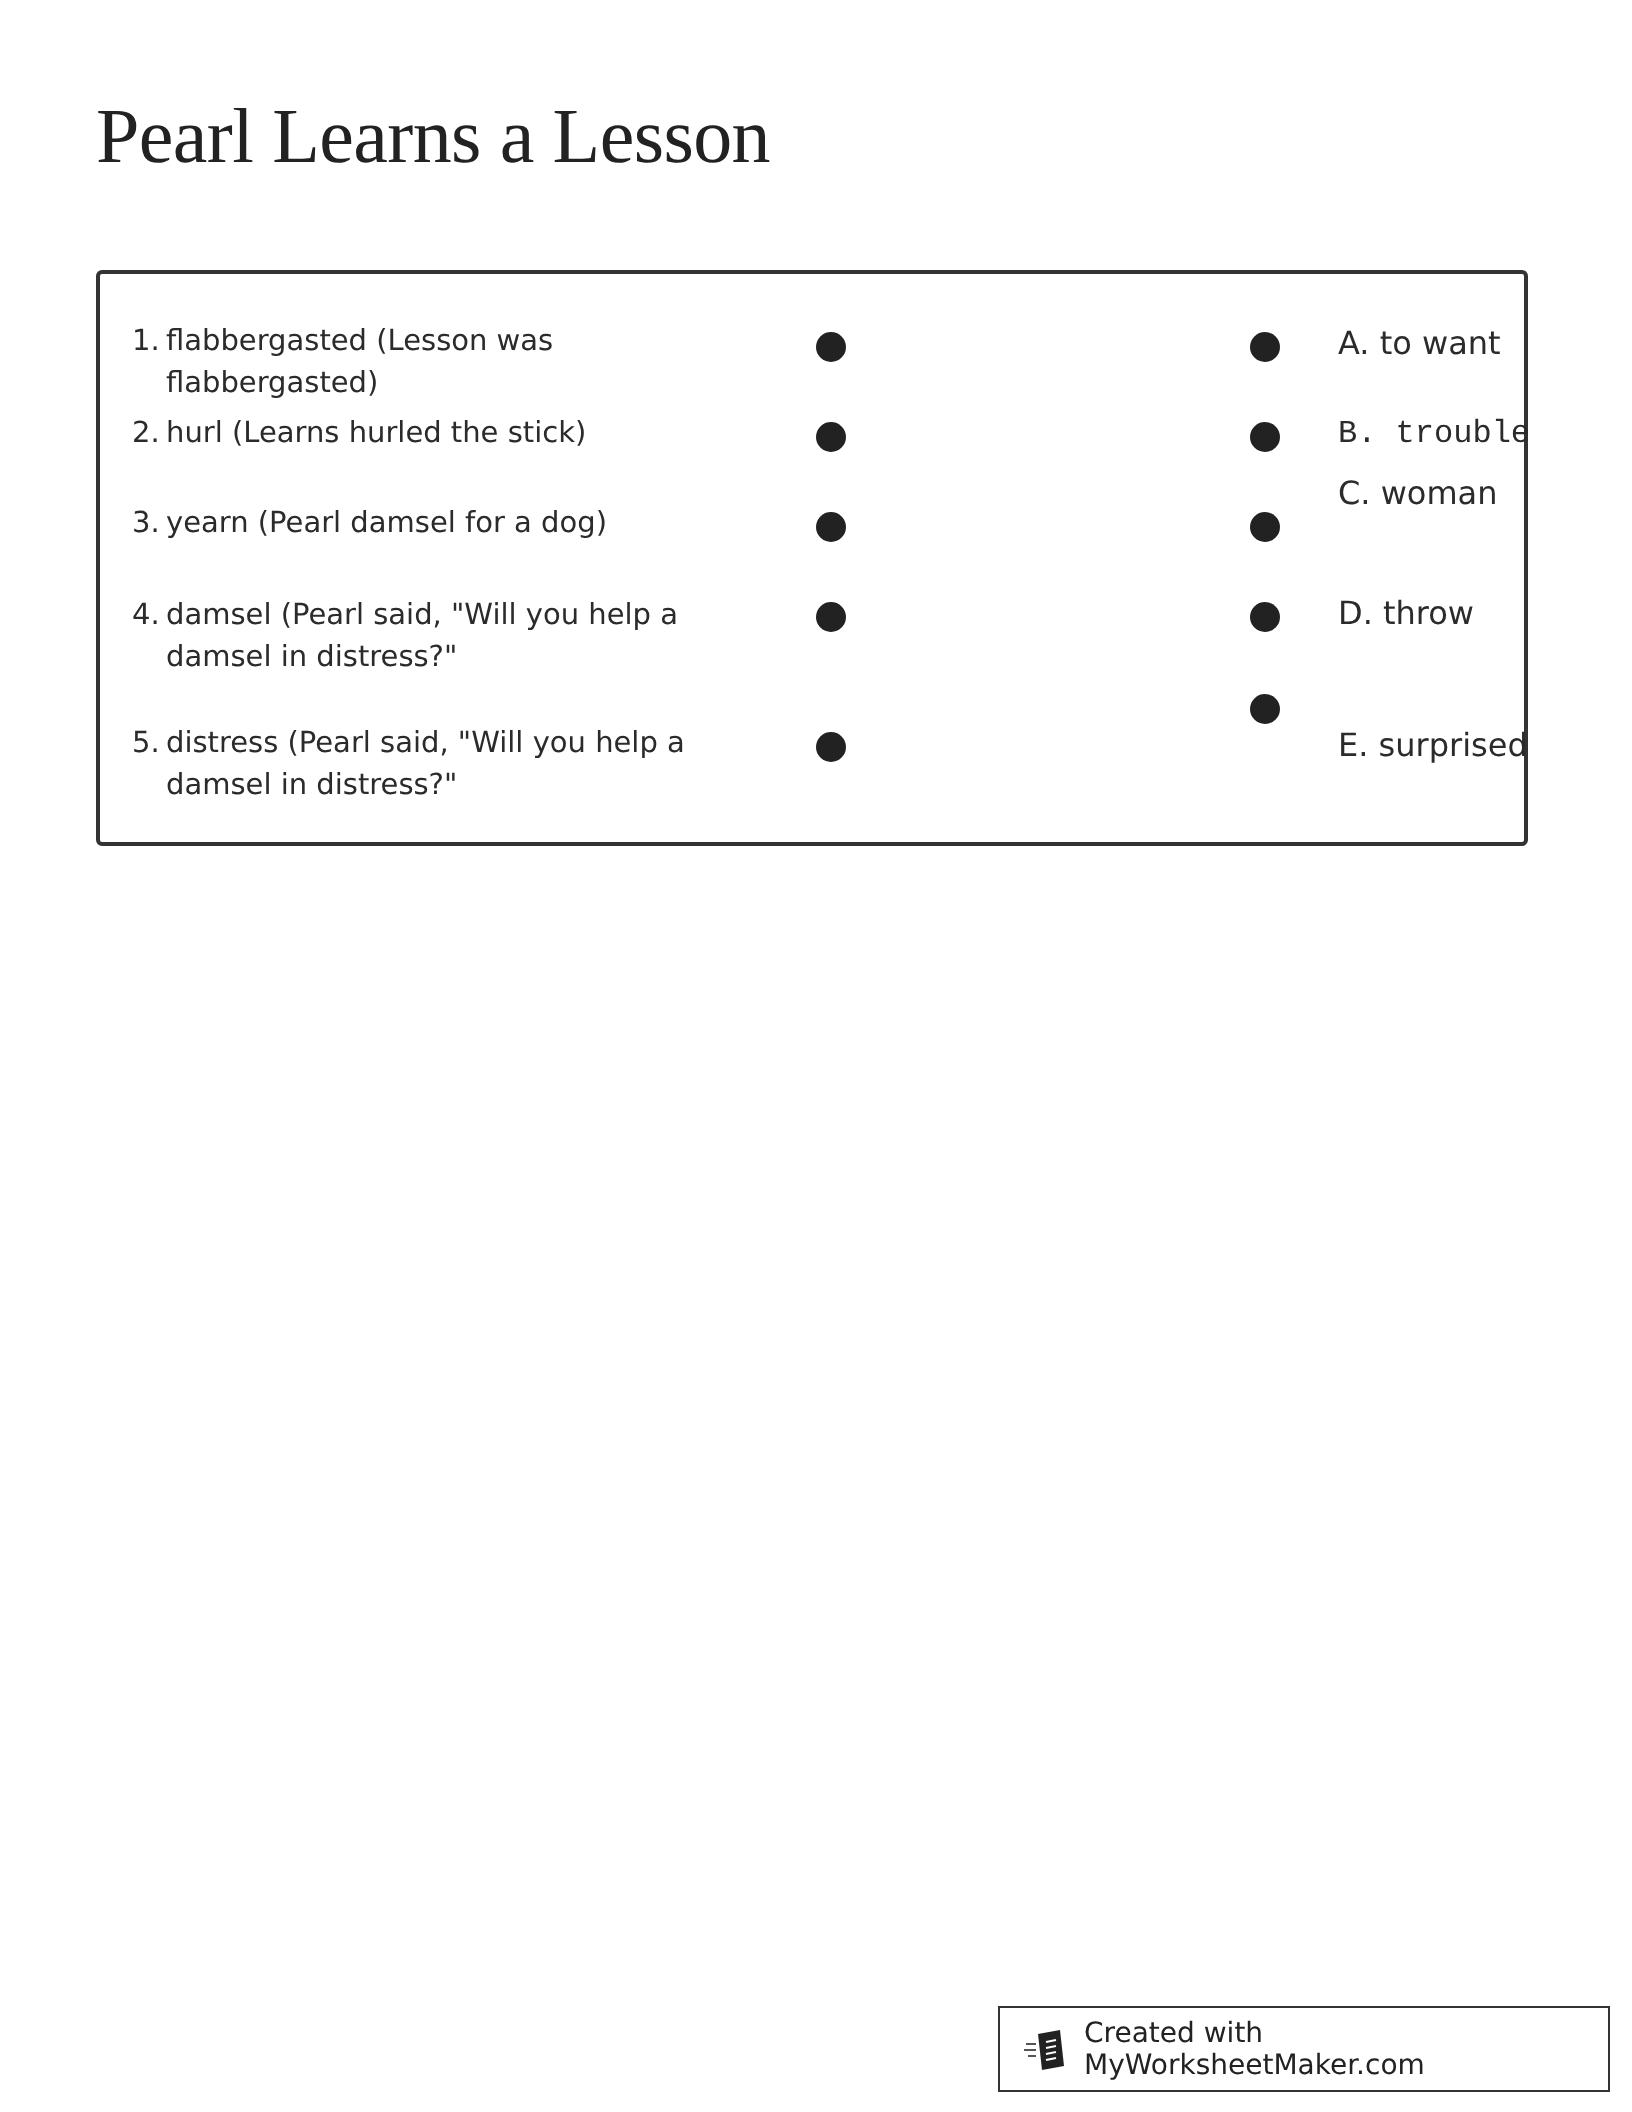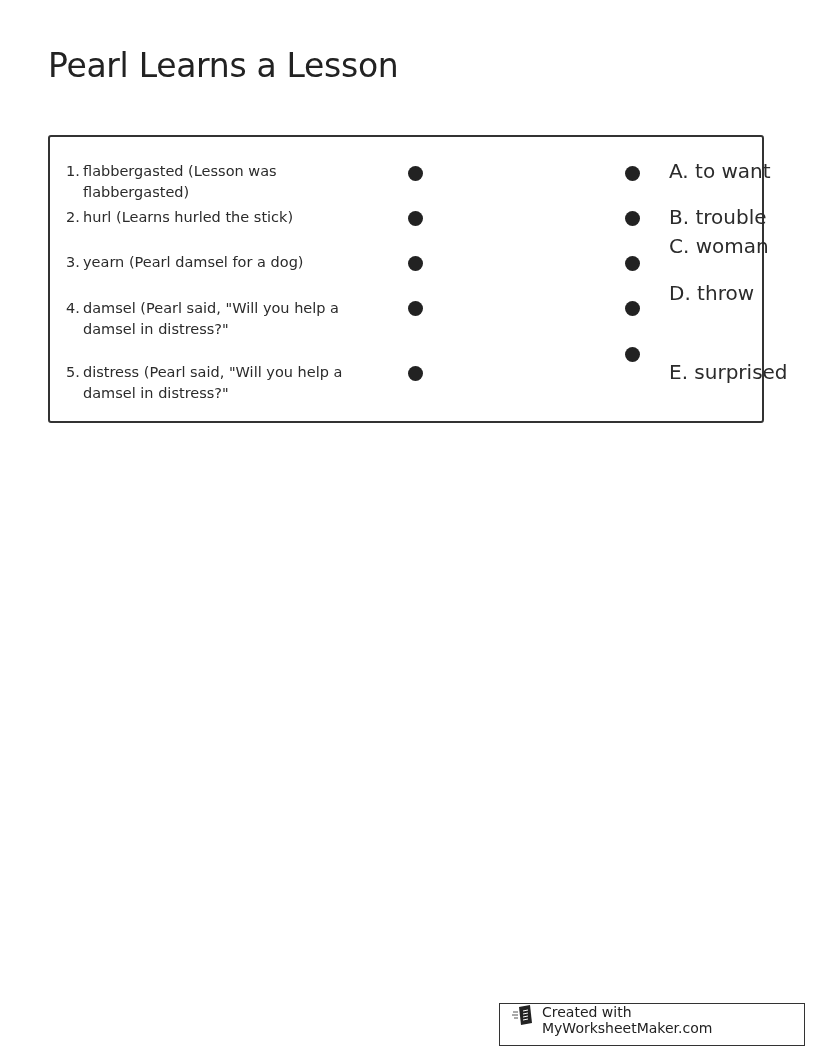--- a/index.html
+++ b/index.html
@@ -12,26 +12,27 @@
       height: 1056px;
       position: relative;
       font-family: "DejaVu Sans", "Liberation Sans", sans-serif;
       color: #2b2b2b;
       overflow: hidden;
     }
     .title {
       position: absolute;
       left: 48px;
       top: 46px;
-      font-size: 33px;
+      font-size: 39px;
       font-weight: normal;
       color: #222;
       margin: 0;
       letter-spacing: -0.3px;
       white-space: nowrap;
+      font-family: Liberation Serif, serif;
     }
     .box {
       position: absolute;
       left: 48px;
       top: 135px;
       width: 716px;
       height: 288px;
       border: 2px solid #333;
       border-radius: 3px;
       box-sizing: border-box;
@@ -55,35 +56,35 @@
     .dot {
       position: absolute;
       width: 15px;
       height: 15px;
       border-radius: 50%;
       background: #222;
     }
     .ans {
       position: absolute;
       left: 669px;
-      font-size: 20px;
+      font-size: 16px;
       line-height: 21px;
       color: #2b2b2b;
       white-space: nowrap;
     }
     .footer {
       position: absolute;
       left: 499px;
       top: 1003px;
       width: 306px;
       height: 43px;
       border: 1.5px solid #333;
       box-sizing: border-box;
       display: flex;
-      align-items: flex-start;
+      align-items: center;
       padding-left: 12px;
       font-size: 14px;
       color: #222;
     }
     .footer .logo {
       width: 22px;
       height: 22px;
       margin-right: 8px;
       flex: 0 0 auto;
     }
@@ -122,23 +123,23 @@
 <div class="dot" style="left:408px; top:301px;"></div>
 <div class="dot" style="left:408px; top:366px;"></div>
 
 <div class="dot" style="left:625px; top:166px;"></div>
 <div class="dot" style="left:625px; top:211px;"></div>
 <div class="dot" style="left:625px; top:256px;"></div>
 <div class="dot" style="left:625px; top:301px;"></div>
 <div class="dot" style="left:625px; top:347px;"></div>
 
 <div class="ans" style="top:161px;">A. to want</div>
-<div class="ans" style="top:207px;">B. trouble</div>
+<div class="ans" style="top:207px;font-family:Liberation Mono, monospace;">B. trouble</div>
 <div class="ans" style="top:236px;">C. woman</div>
-<div class="ans" style="top:283px;">D. throw</div>
+<div class="ans" style="top:296px;">D. throw</div>
 <div class="ans" style="top:362px;">E. surprised</div>
 
 <div class="footer">
   <svg class="logo" viewBox="0 0 22 22">
     <line x1="1" y1="8" x2="6" y2="8" stroke="#555" stroke-width="1"></line>
     <line x1="0" y1="11" x2="6" y2="11" stroke="#555" stroke-width="1"></line>
     <line x1="2" y1="14" x2="6" y2="14" stroke="#555" stroke-width="1"></line>
     <path d="M7 3 L18 1 L20 19 L9 21 Z" fill="#222"></path>
     <path d="M11 7 L16 6 M11 10 L16 9 M11 13 L16 12 M11 16 L16 15" stroke="#fff" stroke-width="1"></path>
   </svg>

